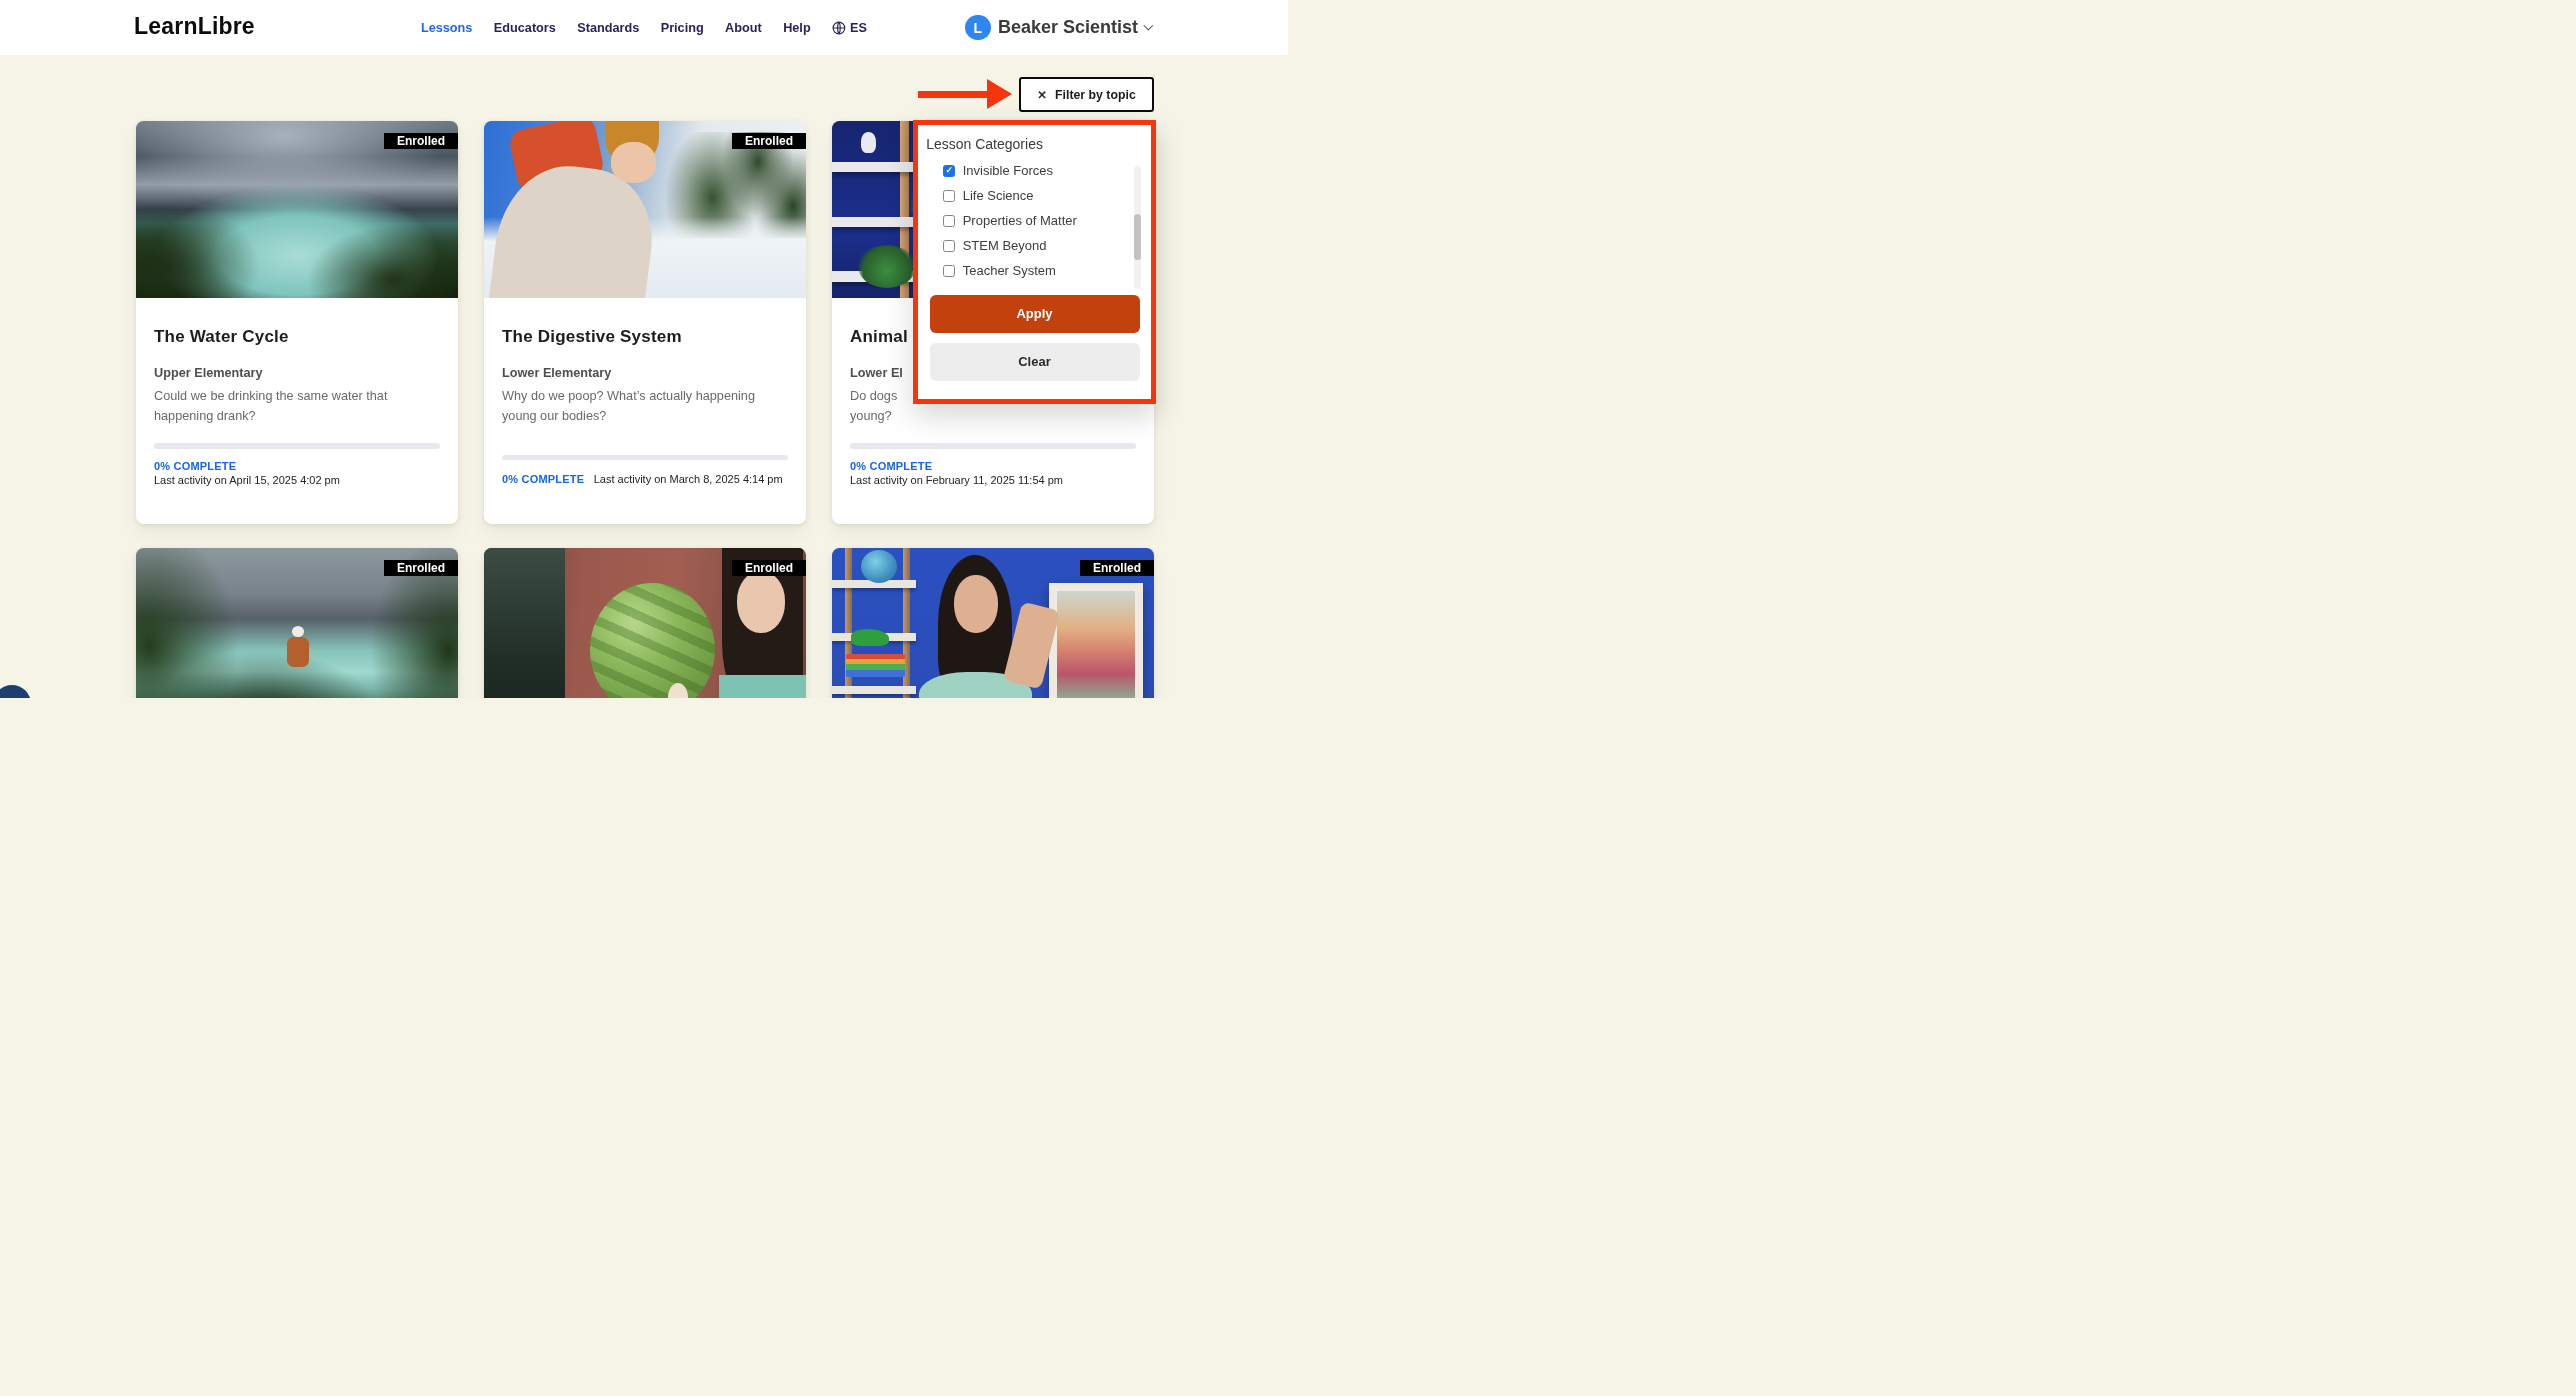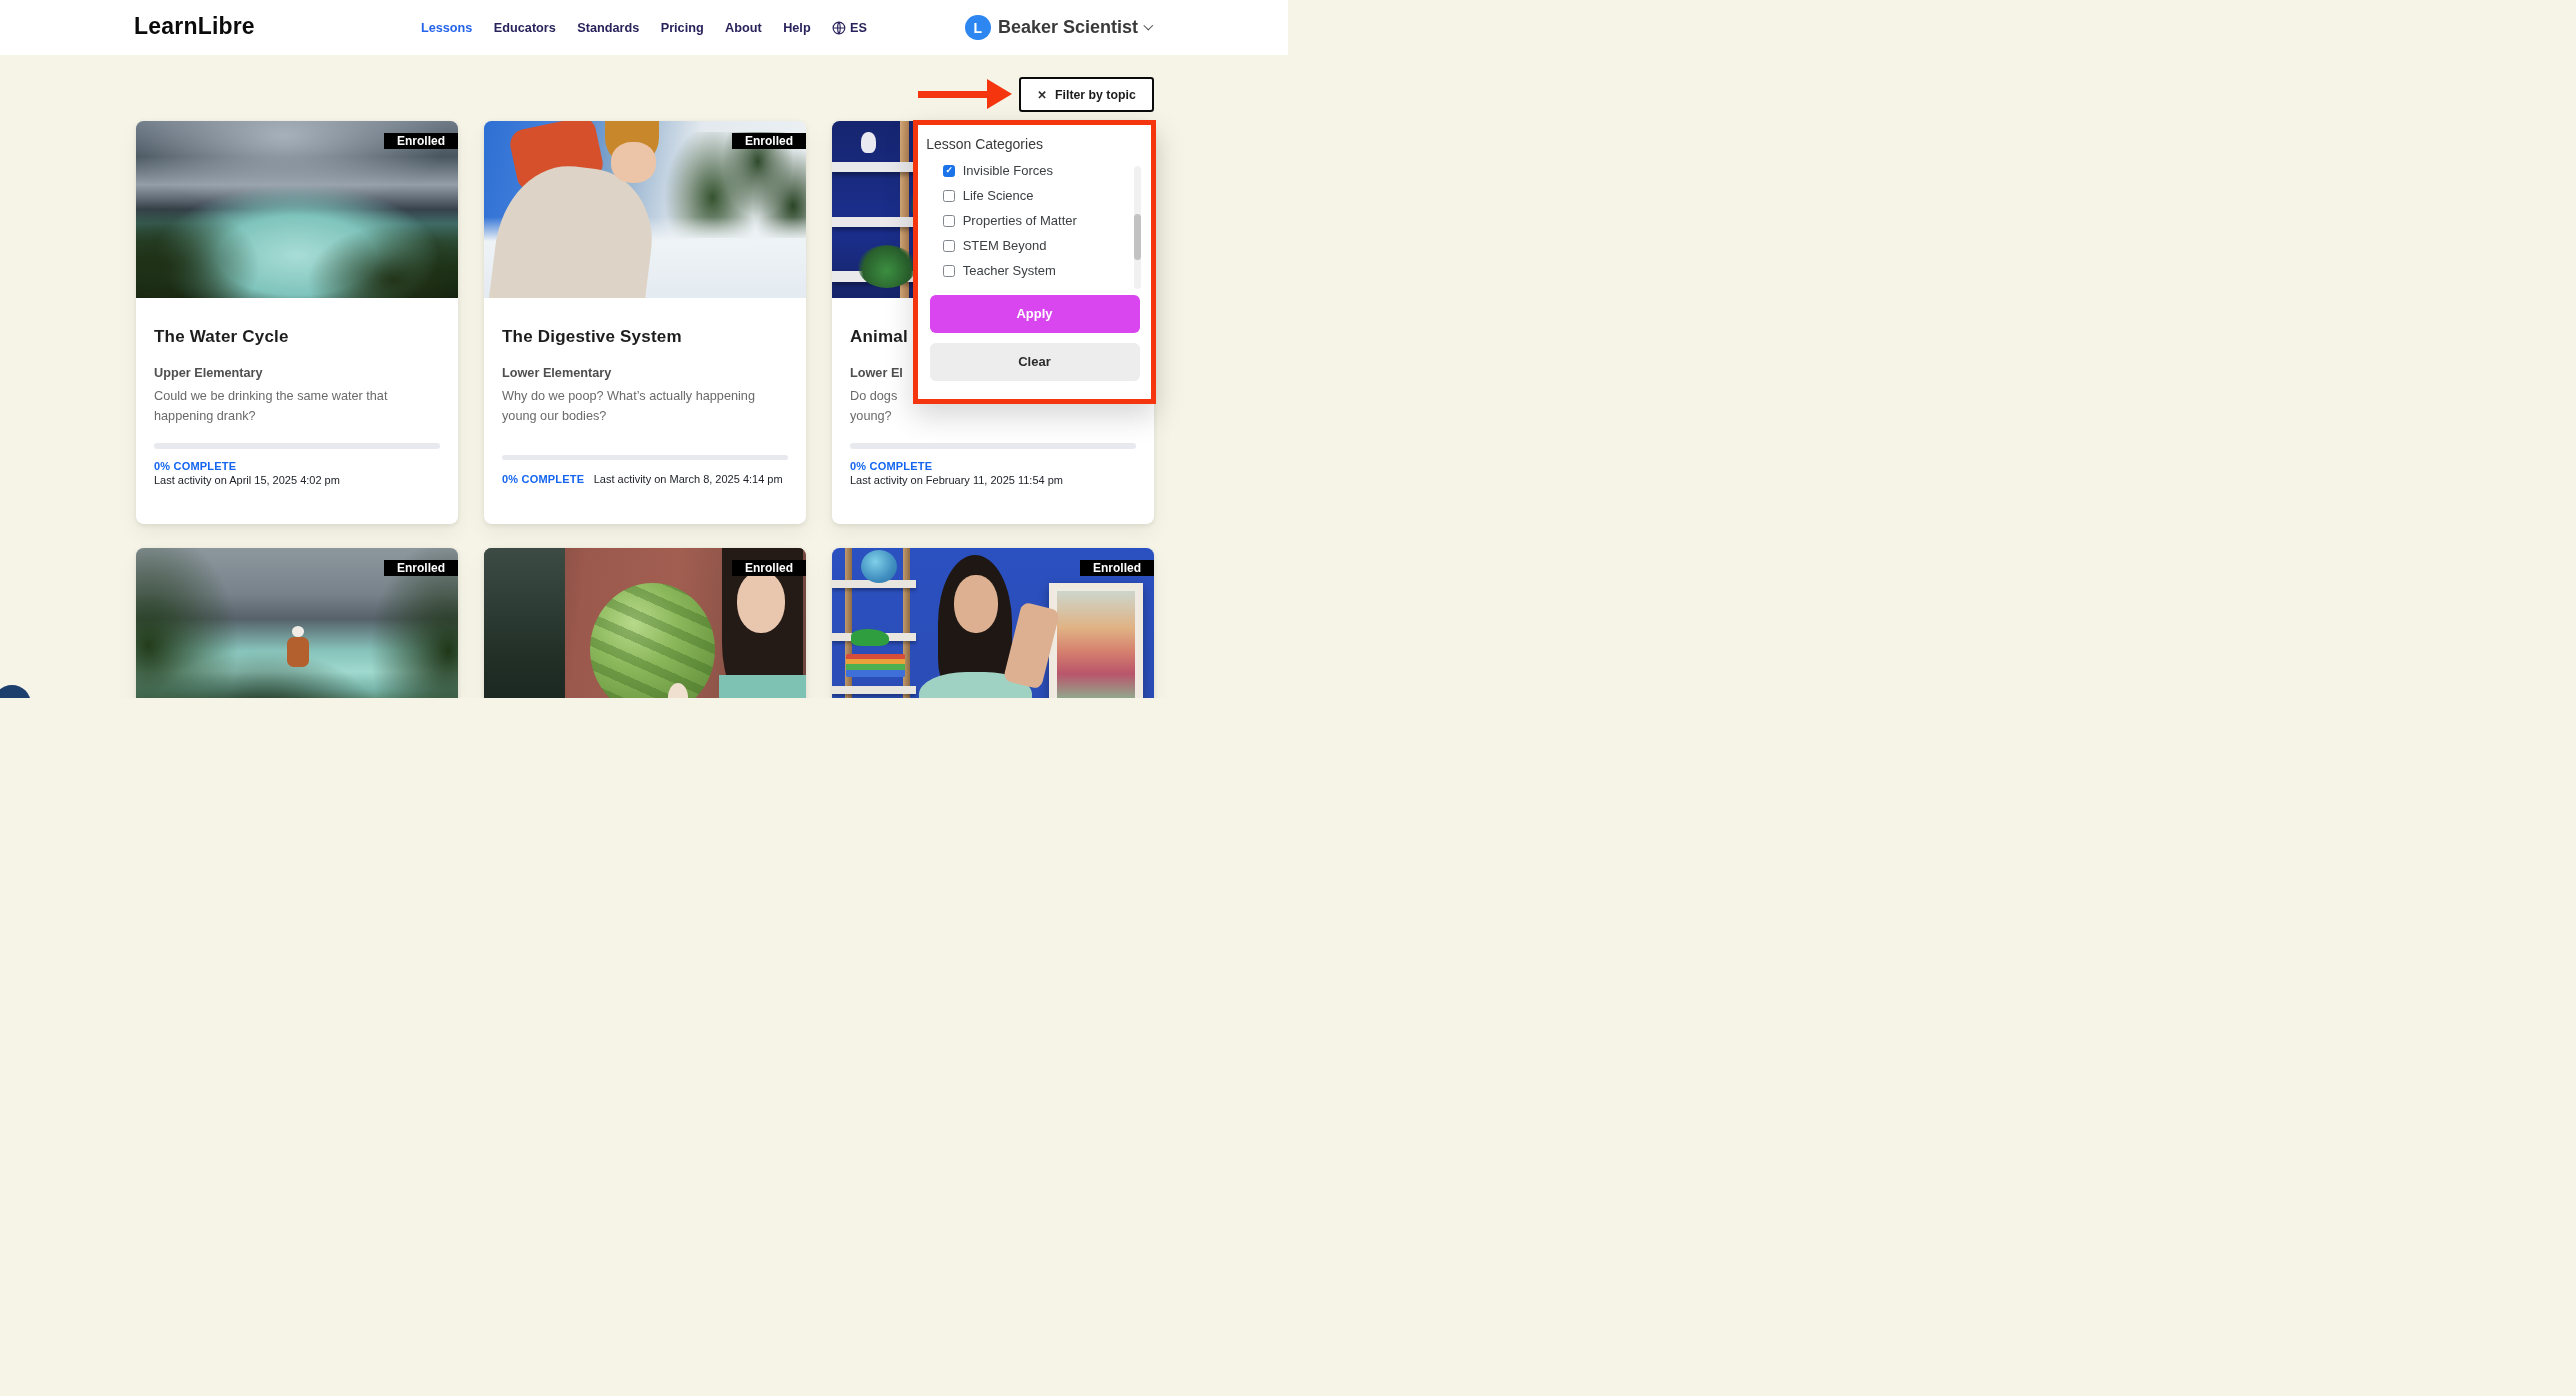--- a/index.html
+++ b/index.html
@@ -121,21 +121,21 @@
   .cat-list { position:relative; margin:6.6px 0 0 25px; padding-right:30px; }
   .cat-row { display:flex; align-items:center; gap:7.4px; height:25px; cursor:pointer; }
   .cbox { width:12.3px; height:12.3px; border:1.6px solid #80868b; border-radius:2.5px; background:#fff; flex:0 0 auto;
     display:flex; align-items:center; justify-content:center; }
   .cbox.checked { background:#1a73e8; border-color:#1a73e8; color:#fff; font-size:9px; font-weight:800; line-height:1; }
   .cat-label { font-size:13px; color:#3c4043; }
   .scrollbar { position:absolute; right:10px; top:41px; width:7.4px; height:123px; background:#f1f1f1; border-radius:4.1px; z-index:6; cursor:pointer; }
   .scroll-thumb { position:absolute; left:0; top:48px; width:7.4px; height:46px; background:#c2c2c2; border-radius:4.1px; cursor:grab; }
   .panel-btn { display:block; width:210px; height:38px; margin:11.5px auto 0; border:none; border-radius:5.8px;
     font-family:"Liberation Sans",sans-serif; font-weight:800; font-size:13px; cursor:pointer; }
-  .apply-btn { background:#d946ef; color:#fff; }
+  .apply-btn { background:#c2410c; color:#fff; }
   .clear-btn { background:#ededed; color:#2b2b2b; margin-top:10px; }
 
   .corner-blob { position:absolute; left:-6.6px; bottom:-25px; width:38px; height:38px; border-radius:50%; background:#1d3f6e; z-index:8; }
 </style>
 </head>
 <body>
 
 <header class="header">
   <div class="logo">LearnLibre</div>
   <nav class="nav">

